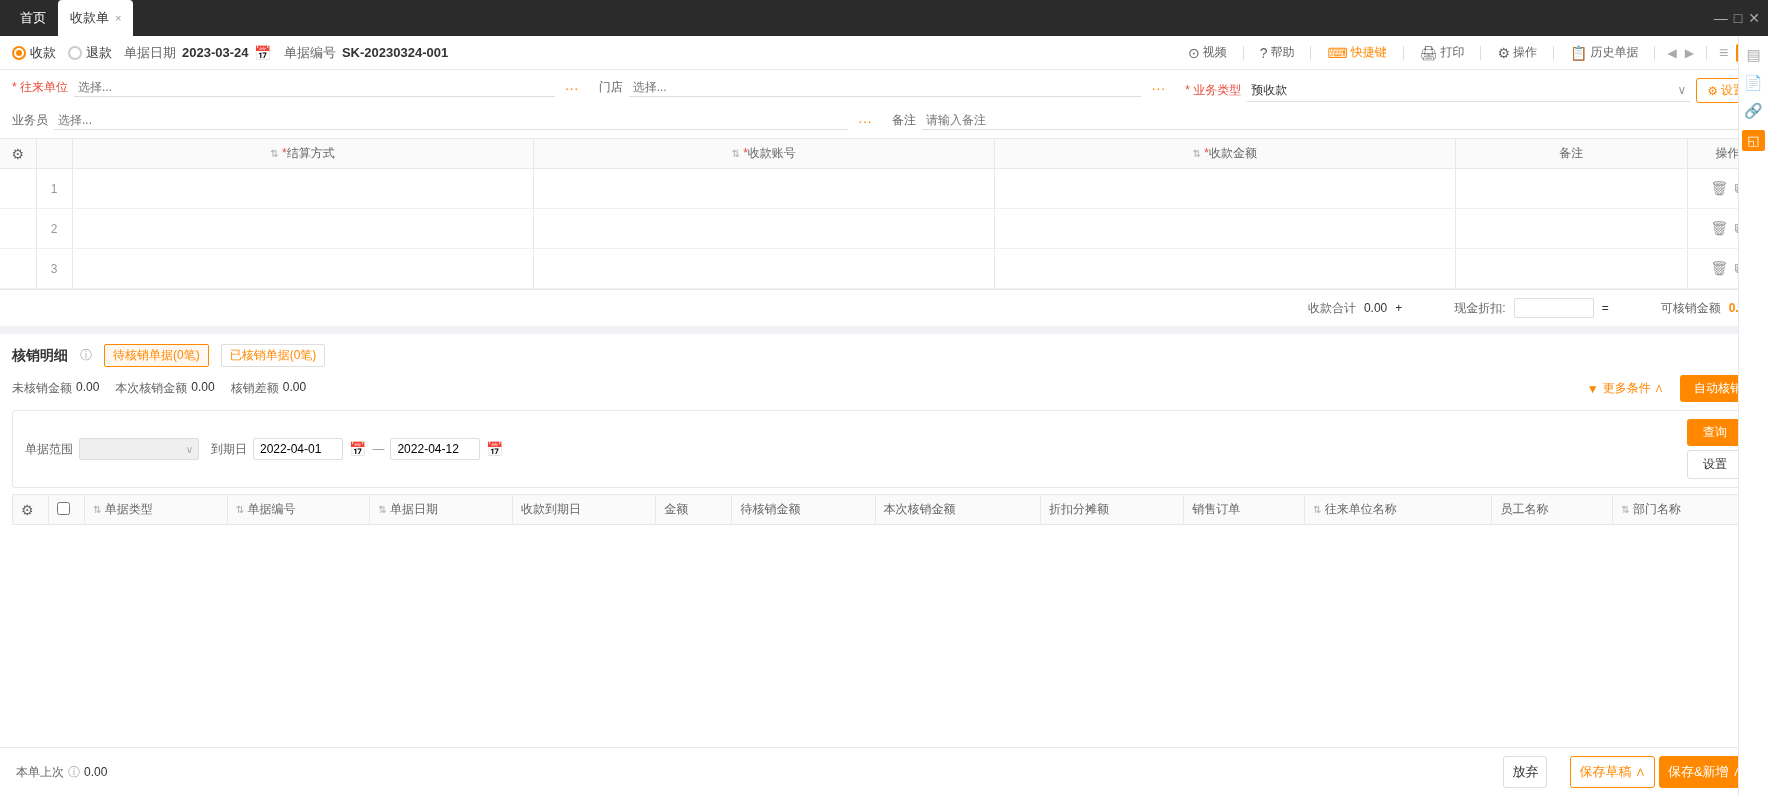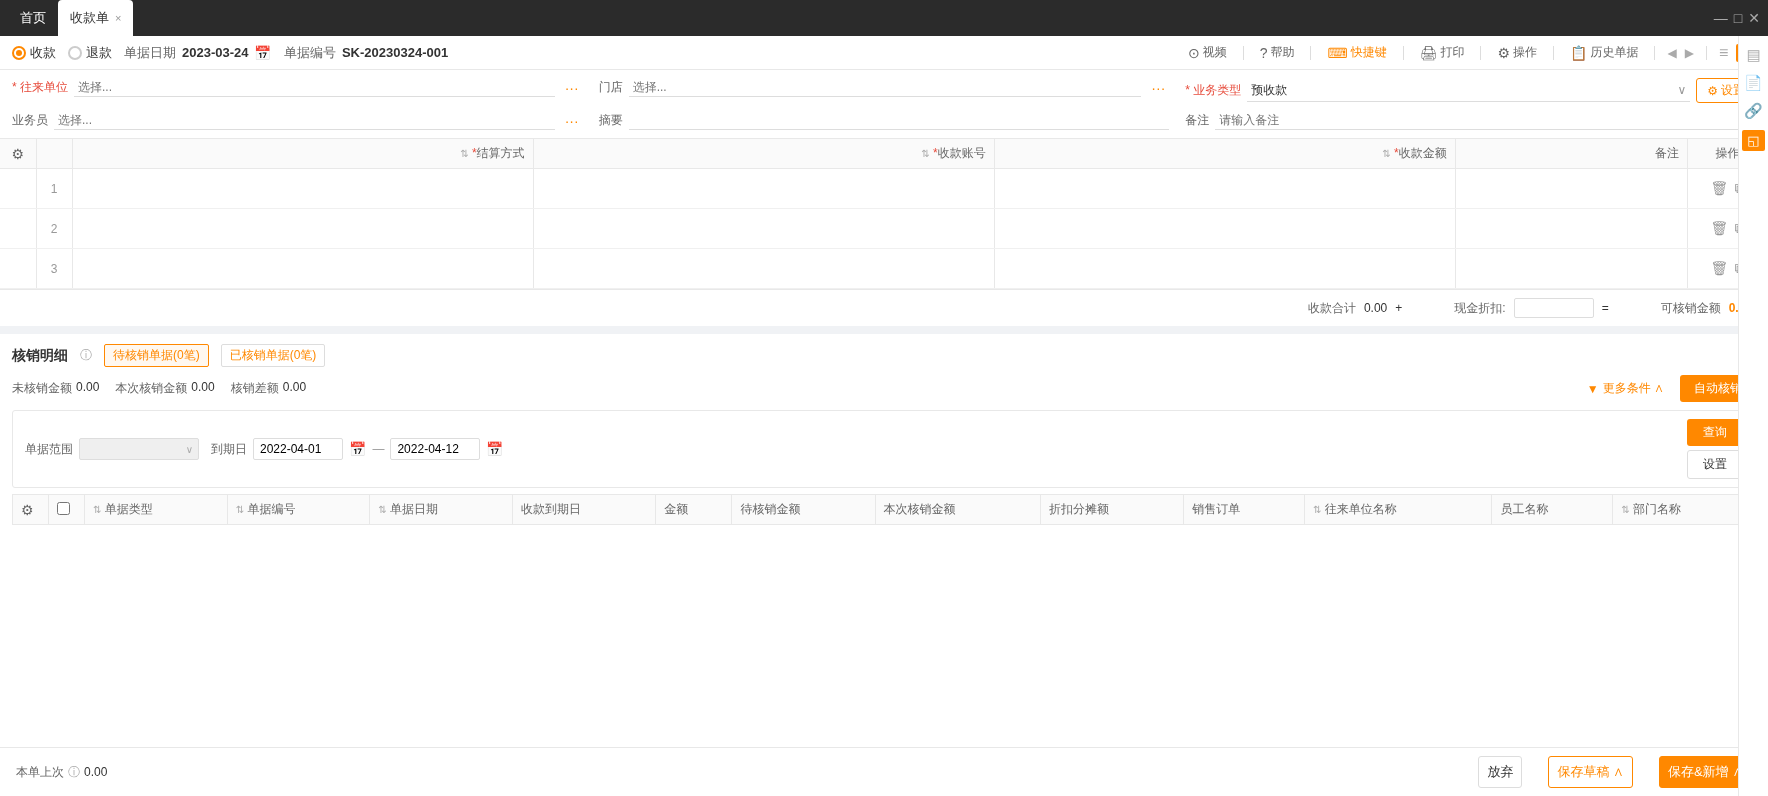--- a/index.html
+++ b/index.html
@@ -65,21 +65,21 @@
     .settings-btn {
       background: #fff; border: 1px solid #ff8800; color: #ff8800; padding: 3px 10px; border-radius: 3px; cursor: pointer; font-size: 12px;
       display: flex; align-items: center; gap: 3px;
     }
 
     
     .table-container { flex: none; overflow: hidden; position: relative; }
     .data-table { width: 100%; border-collapse: collapse; font-size: 12px; }
     .data-table thead tr { background: #fafafa; border-bottom: 1px solid #e8e8e8; }
     .data-table th {
-      padding: 6px 8px; text-align: right; color: #666; font-weight: normal; border-right: 1px solid #e8e8e8;
+      padding: 6px 8px; text-align: center; color: #666; font-weight: normal; border-right: 1px solid #e8e8e8;
       white-space: nowrap;
     }
     .data-table th .sort-icon { color: #aaa; font-size: 10px; cursor: pointer; }
     .data-table th .required { color: #e74c3c; }
     .data-table td {
       padding: 6px 8px; border-right: 1px solid #e8e8e8; border-bottom: 1px solid #f0f0f0; height: 40px;
     }
     .data-table .gear-col { width: 36px; text-align: center; }
     .data-table .action-col { width: 80px; text-align: center; }
     .row-num { color: #999; text-align: center; }
@@ -143,30 +143,30 @@
     
     .detail-table-wrap { flex: 1; overflow: auto; }
     .detail-table { width: 100%; border-collapse: collapse; font-size: 12px; }
     .detail-table th {
       padding: 6px 8px; background: #fafafa; border: 1px solid #e8e8e8; text-align: left; color: #666; font-weight: normal; white-space: nowrap;
     }
     .detail-table .sort-icon { color: #aaa; font-size: 10px; }
 
     
     .footer {
-      display: flex; align-items: center; padding: 8px 16px; border-top: 1px solid #e8e8e8; background: #fff; gap: 26px;
+      display: flex; align-items: center; padding: 8px 16px; border-top: 1px solid #e8e8e8; background: #fff; gap: 4px;
     }
     .footer-label { font-size: 12px; color: #666; display: flex; align-items: center; gap: 4px; }
     .footer-val { color: #333; }
     .footer-spacer { flex: 1; }
     .footer-btn {
       padding: 6px 8px; border-radius: 3px; cursor: pointer; font-size: 13px;
     }
     .footer-btn.abandon { background: #fff; border: 1px solid #ddd; color: #333; }
-    .footer-btn.draft { background: #fff; border: 1px solid #ff8800; color: #ff8800; display: flex; align-items: center; gap: 4px; }
+    .footer-btn.draft { background: #fff; border: 1px solid #ff8800; color: #ff8800; display: flex; align-items: center; gap: 4px; margin-left: 19px; }
     .footer-btn.save { background: #ff8800; border: 1px solid #ff8800; color: #fff; display: flex; align-items: center; gap: 4px; }
 
     .calendar-icon { font-size: 14px; color: #999; cursor: pointer; }
     .checkbox { width: 13px; height: 13px; cursor: pointer; }
 
     .gear-icon { color: #666; cursor: pointer; font-size: 14px; }
   </style>
 </head>
 <body>
 
@@ -275,24 +275,20 @@
           <span>⚙</span>
           <span>设置</span>
         </button>
       </div>
     </div>
     <div class="form-row">
       <div class="form-field" style="flex:2;">
         <span class="f-label-plain">业务员</span>
         <input type="text" style="flex: 1 1 0%;" placeholder="选择...">
         <span class="more-btn">···</span>
-      </div>
-      <div class="form-field" style="flex:2;">
-        <span class="f-label-plain">摘要</span>
-        <input type="text" style="flex: 1 1 0%;">
       </div>
       <div class="form-field" style="flex:2;">
         <span class="f-label-plain">备注</span>
         <input type="text" style="flex: 1 1 0%;" placeholder="请输入备注">
       </div>
     </div>
   </div>
 
   <div class="table-container" style="position:relative;">
     <table class="data-table">

